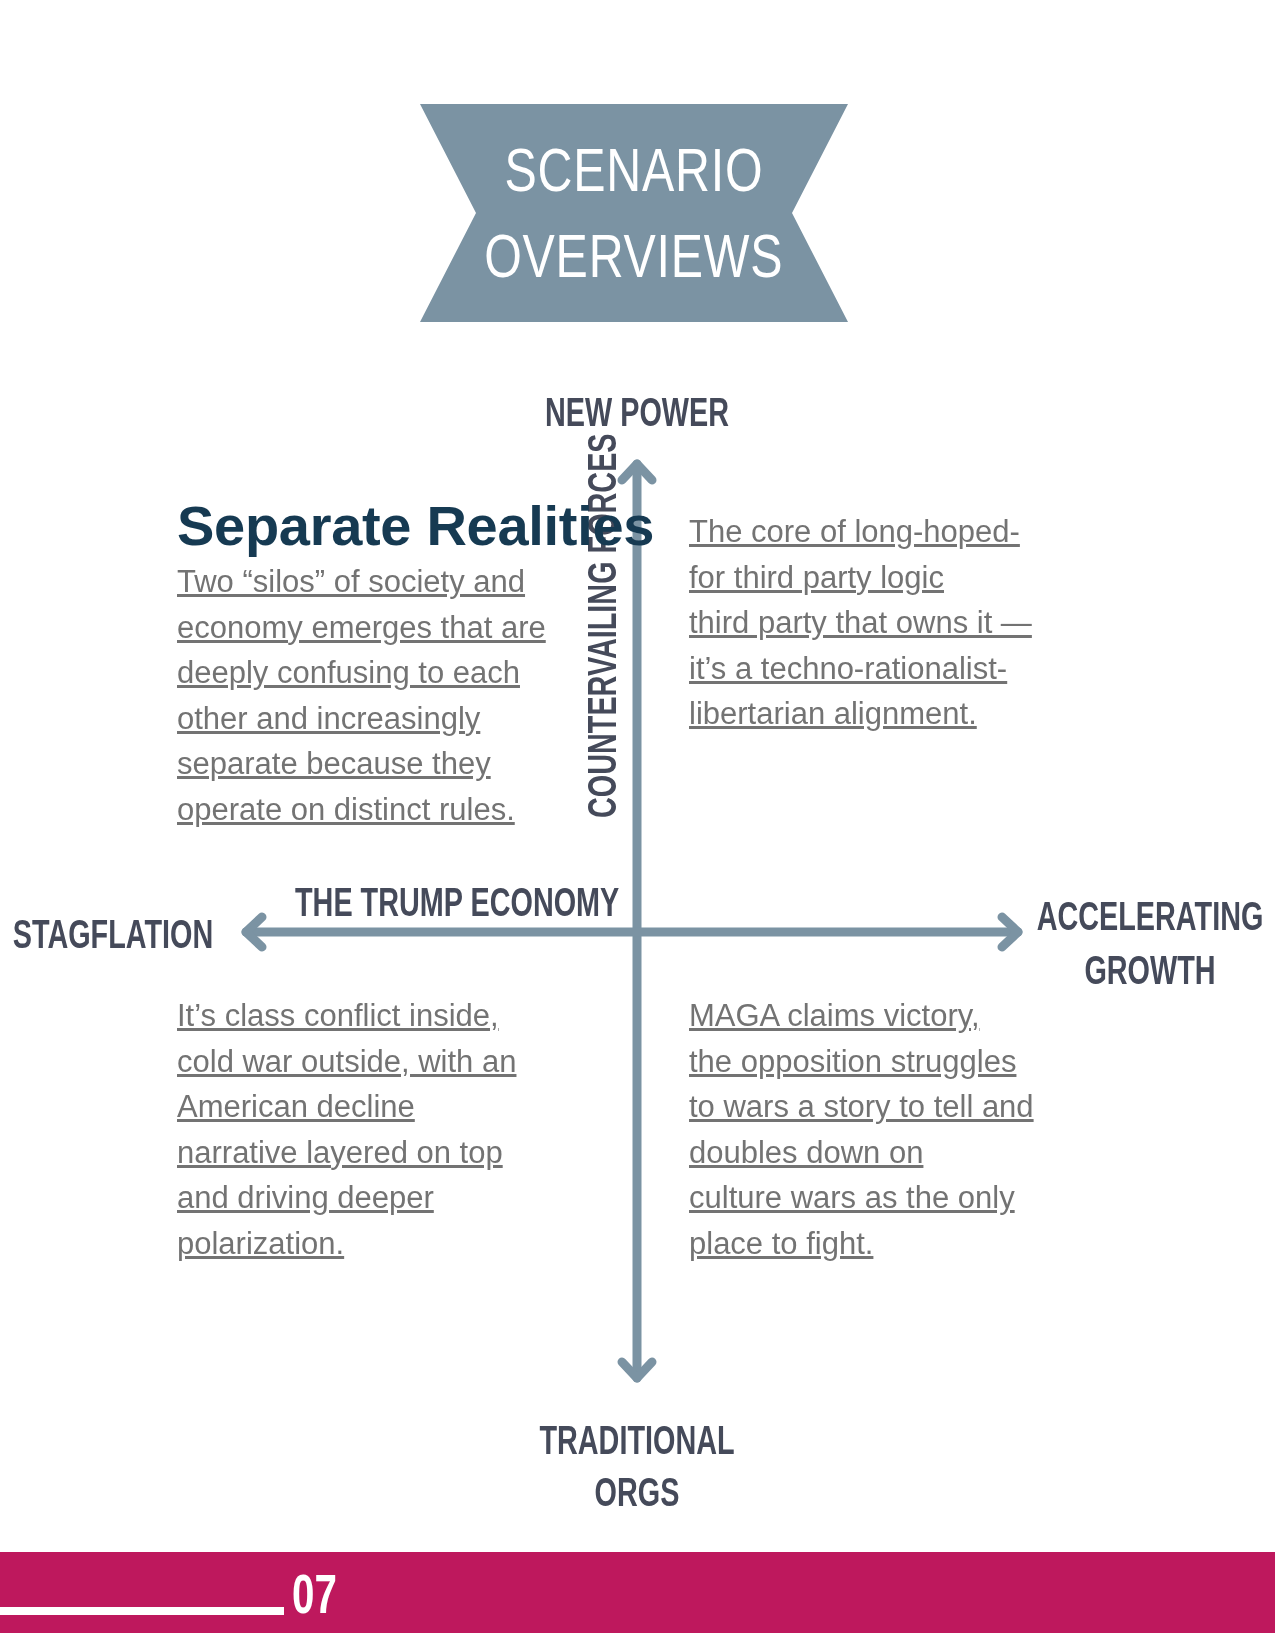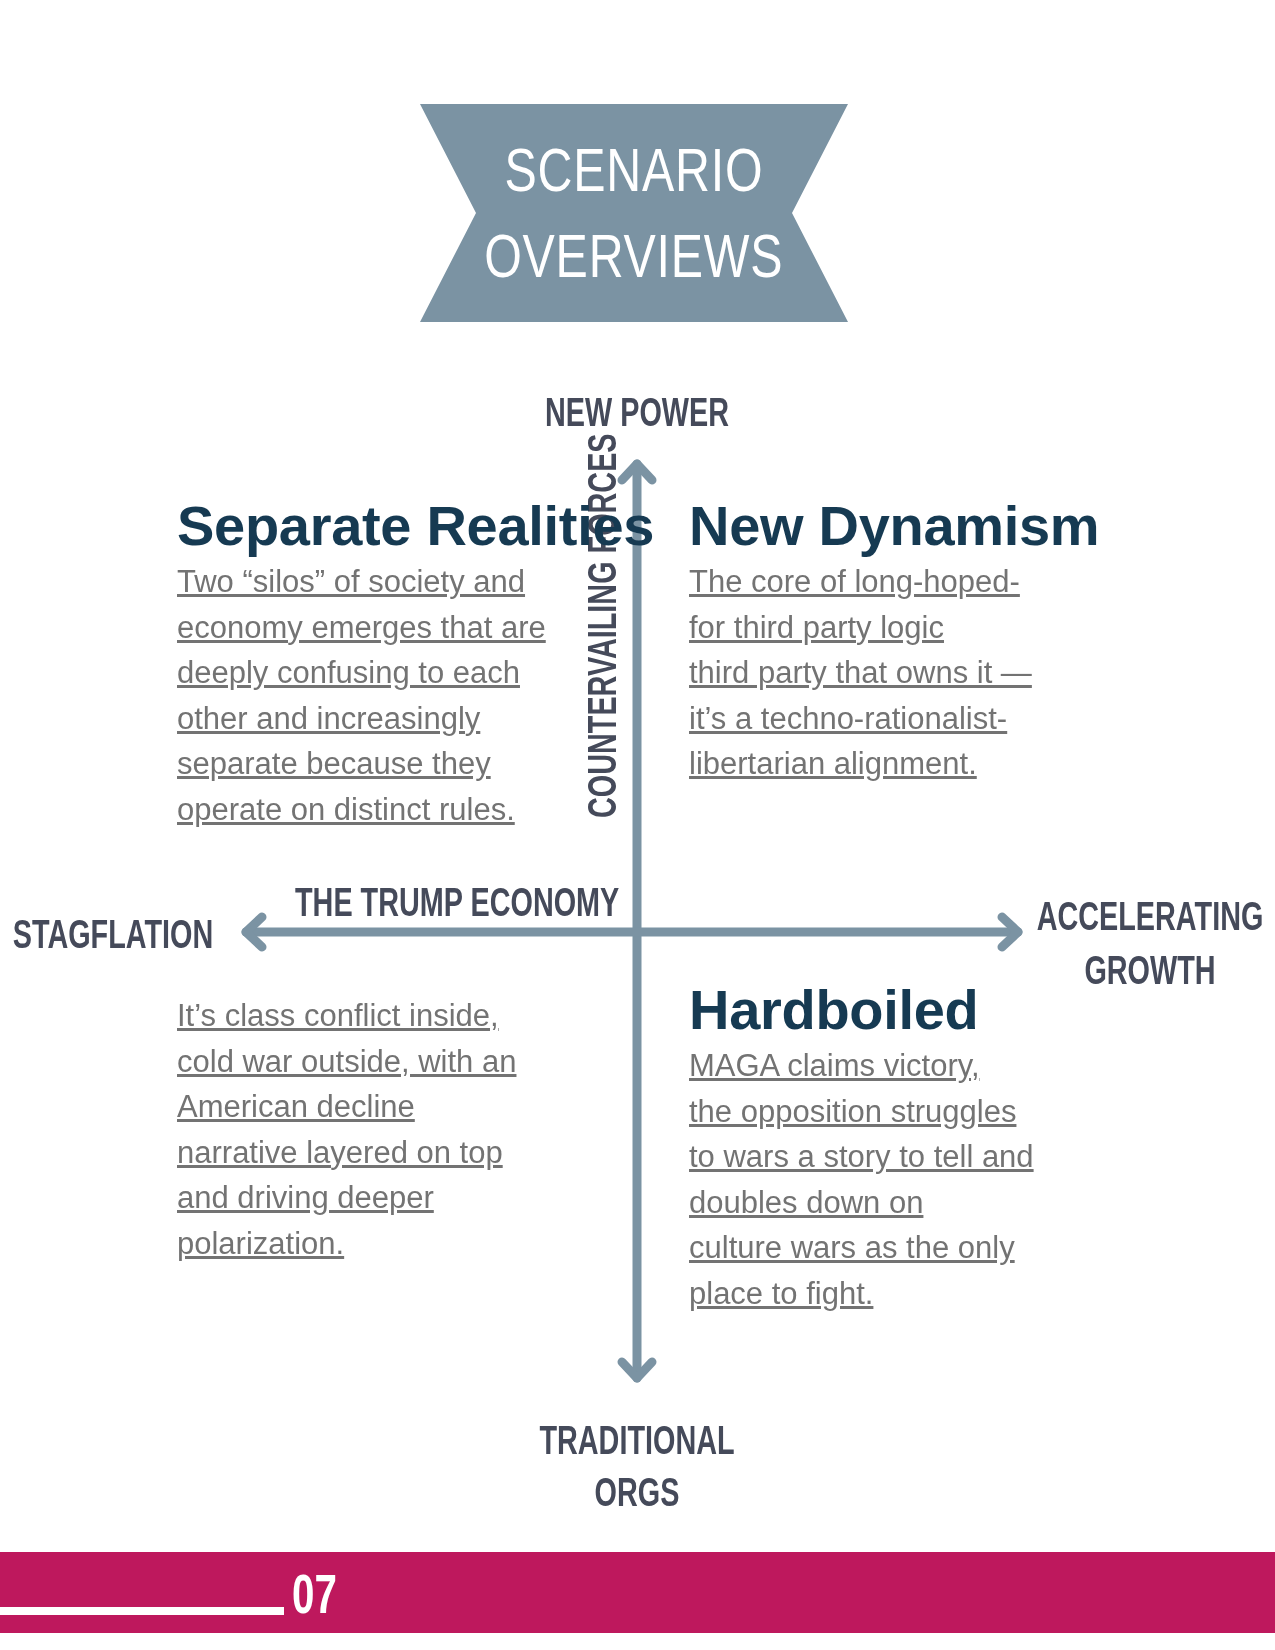--- a/index.html
+++ b/index.html
@@ -76,21 +76,20 @@
     <div class="line">Two “silos” of society and</div>
     <div class="line">economy emerges that are</div>
     <div class="line">deeply confusing to each</div>
     <div class="line">other and increasingly</div>
     <div class="line">separate because they</div>
     <div class="line">operate on distinct rules.</div>
   </div>
 </div>
 
 <div class="quad" style="left:689px; top:501px;">
-  <h2>New Dynamism</h2>
   <div class="body">
     <div class="line">The core of long-hoped-</div>
     <div class="line">for third party logic</div>
     <div class="line">third party that owns it —</div>
     <div class="line">it’s a techno-rationalist-</div>
     <div class="line">libertarian alignment.</div>
   </div>
 </div>
 
 <div class="quad" style="left:177px; top:985px;">
@@ -98,21 +97,20 @@
     <div class="line">It’s class conflict inside,</div>
     <div class="line">cold war outside, with an</div>
     <div class="line">American decline</div>
     <div class="line">narrative layered on top</div>
     <div class="line">and driving deeper</div>
     <div class="line">polarization.</div>
   </div>
 </div>
 
 <div class="quad" style="left:689px; top:985px;">
-  <h2>Hardboiled</h2>
   <div class="body">
     <div class="line">MAGA claims victory,</div>
     <div class="line">the opposition struggles</div>
     <div class="line">to wars a story to tell and</div>
     <div class="line">doubles down on</div>
     <div class="line">culture wars as the only</div>
     <div class="line">place to fight.</div>
   </div>
 </div>
 

